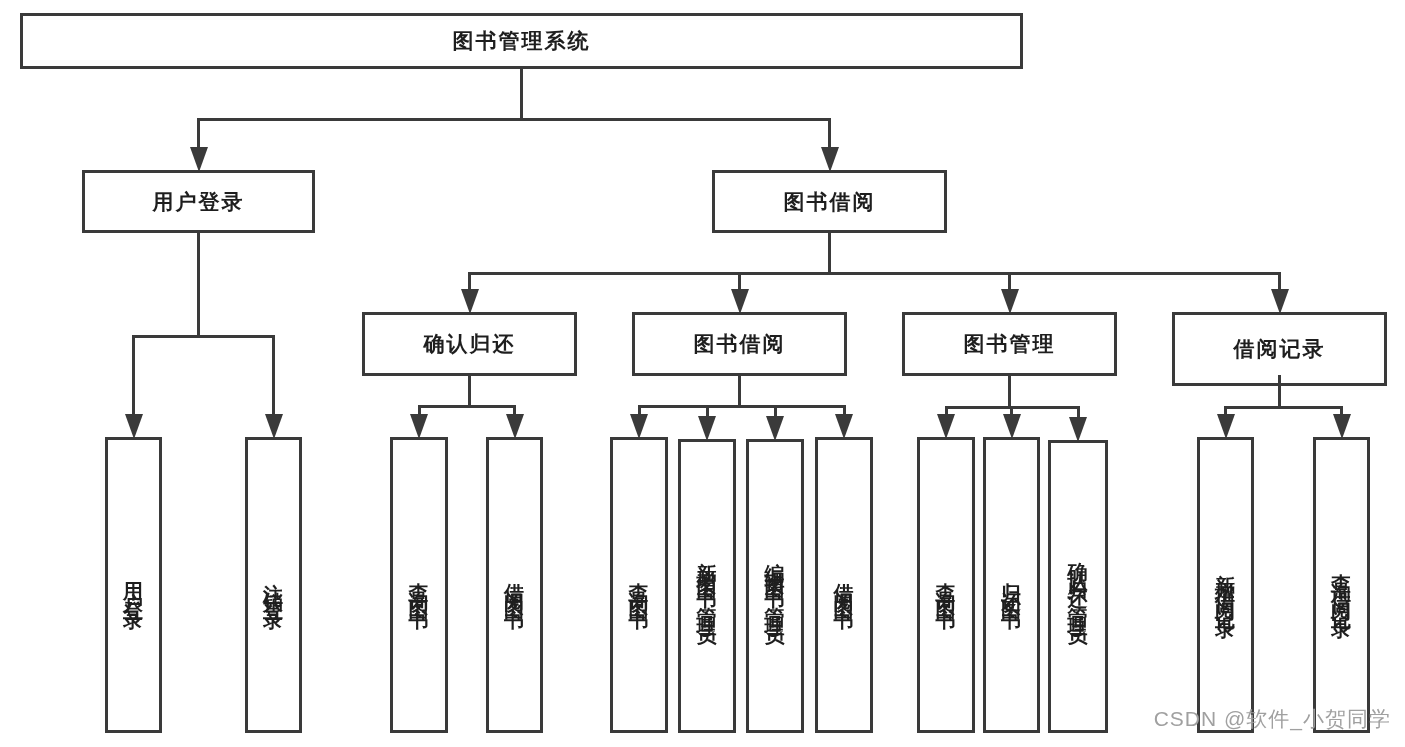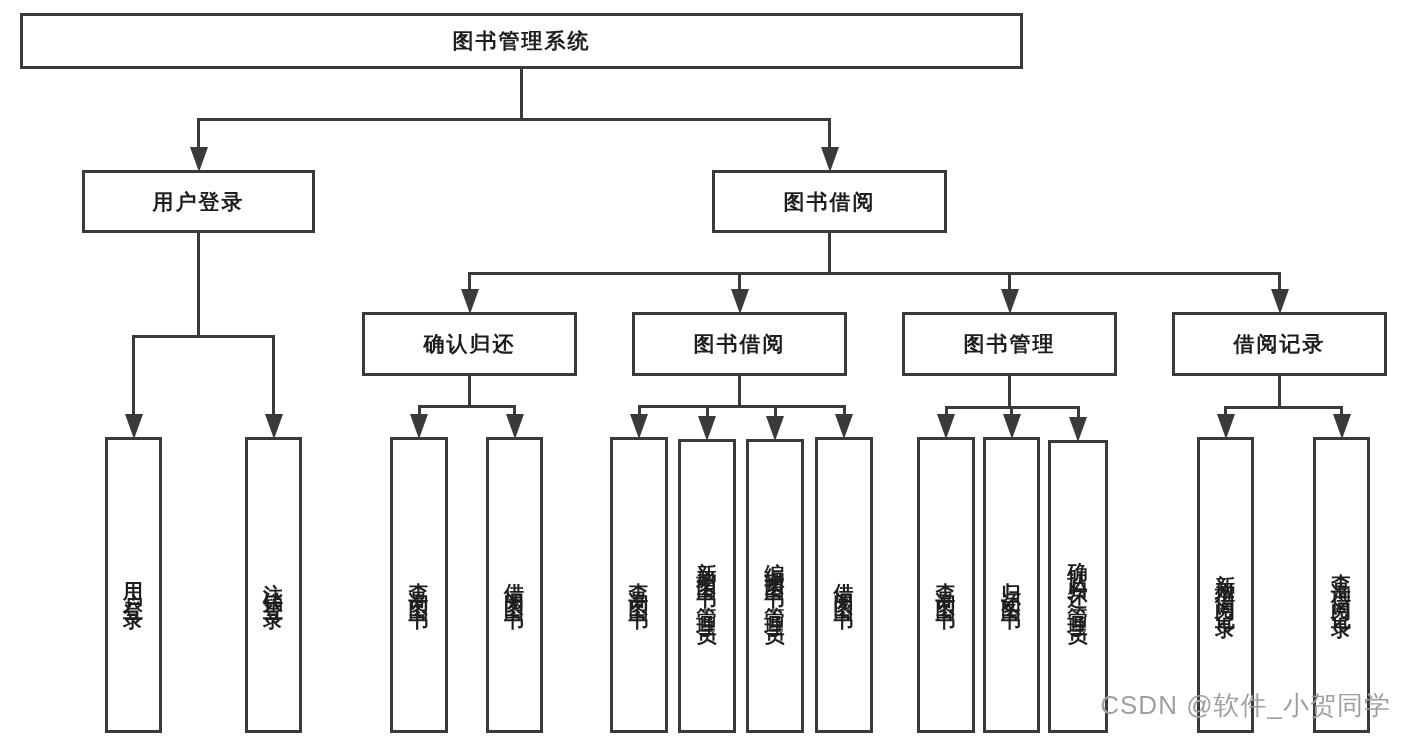--- a/index.html
+++ b/index.html
@@ -44,22 +44,22 @@
     position:absolute;
     width:0;height:0;
     border-left:9px solid transparent;
     border-right:9px solid transparent;
     border-top:25px solid var(--line,#3a3a3a);
     z-index:3;
   }
   #watermark{
     position:absolute;
     right:14px;
-    bottom:24px;
-    font-size:26px;
+    bottom:14px;
+    font-size:21px;
     color:var(--wm,#a0a0a0);
     letter-spacing:1px;
     z-index:5;
   }
 </style>
 </head>
 <body>
 
 <div id="canvas">
   <div id="diagram-layer">
@@ -74,21 +74,21 @@
       </div>
       <div class="node" style="left: 362px; top: 312px; width: 215px; height: 64px;">
         <span class="node-label">确认归还</span>
       </div>
       <div class="node" style="left: 632px; top: 312px; width: 215px; height: 64px;">
         <span class="node-label">图书借阅</span>
       </div>
       <div class="node" style="left: 902px; top: 312px; width: 215px; height: 64px;">
         <span class="node-label">图书管理</span>
       </div>
-      <div class="node" style="left: 1172px; top: 312px; width: 215px; height: 64px;">
+      <div class="node" style="left: 1172px; top: 312px; width: 215px; height: 74px;">
         <span class="node-label">借阅记录</span>
       </div>
       <div class="node vertical" style="left: 105px; top: 437px; width: 57px; height: 296px;">
         <span class="node-label">用户登录</span>
       </div>
       <div class="node vertical" style="left: 245px; top: 437px; width: 57px; height: 296px;">
         <span class="node-label">注销登录</span>
       </div>
       <div class="node vertical" style="left: 390px; top: 437px; width: 58px; height: 296px;">
         <span class="node-label">查询图书</span>

